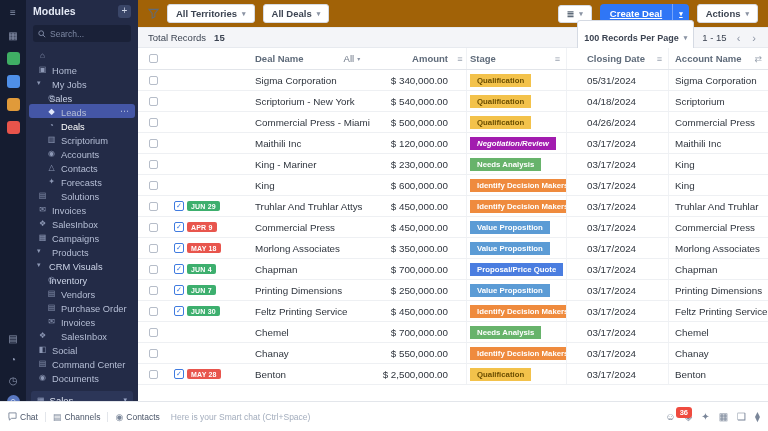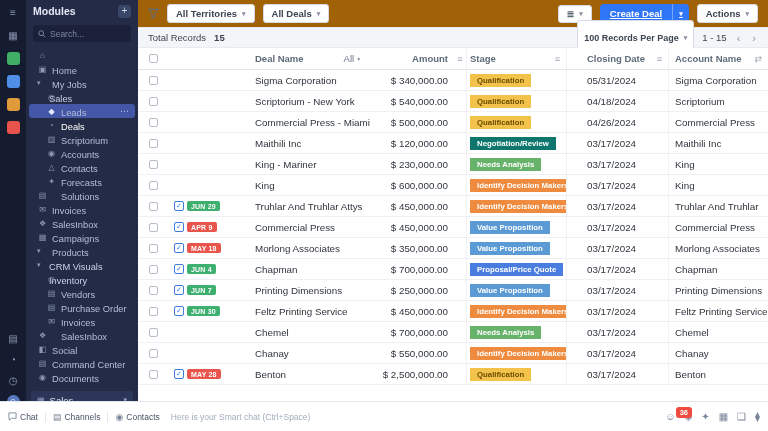--- a/index.html
+++ b/index.html
@@ -427,21 +427,21 @@
   </div>
         <div class="trow grid">
     <div class="c c-check">
             <span class="cb"></span>
           </div>
     <div class="c c-tag"></div>
     <div class="c c-name">Maithili Inc</div>
     <div class="c c-amount">$ 120,000.00</div>
     <div class="c c-menu"></div>
     <div class="c c-stage">
-            <span class="pill" style="background: #0f766e; color: rgb(255, 255, 255);">Negotiation/Review</span>
+            <span class="pill" style="background: #a21caf; color: rgb(255, 255, 255); font-style: italic;">Negotiation/Review</span>
           </div>
     <div class="c c-close">03/17/2024</div>
     <div class="c c-account">Maithili Inc</div>
   </div>
         <div class="trow grid">
     <div class="c c-check">
             <span class="cb"></span>
           </div>
     <div class="c c-tag"></div>
     <div class="c c-name">King - Mariner</div>

